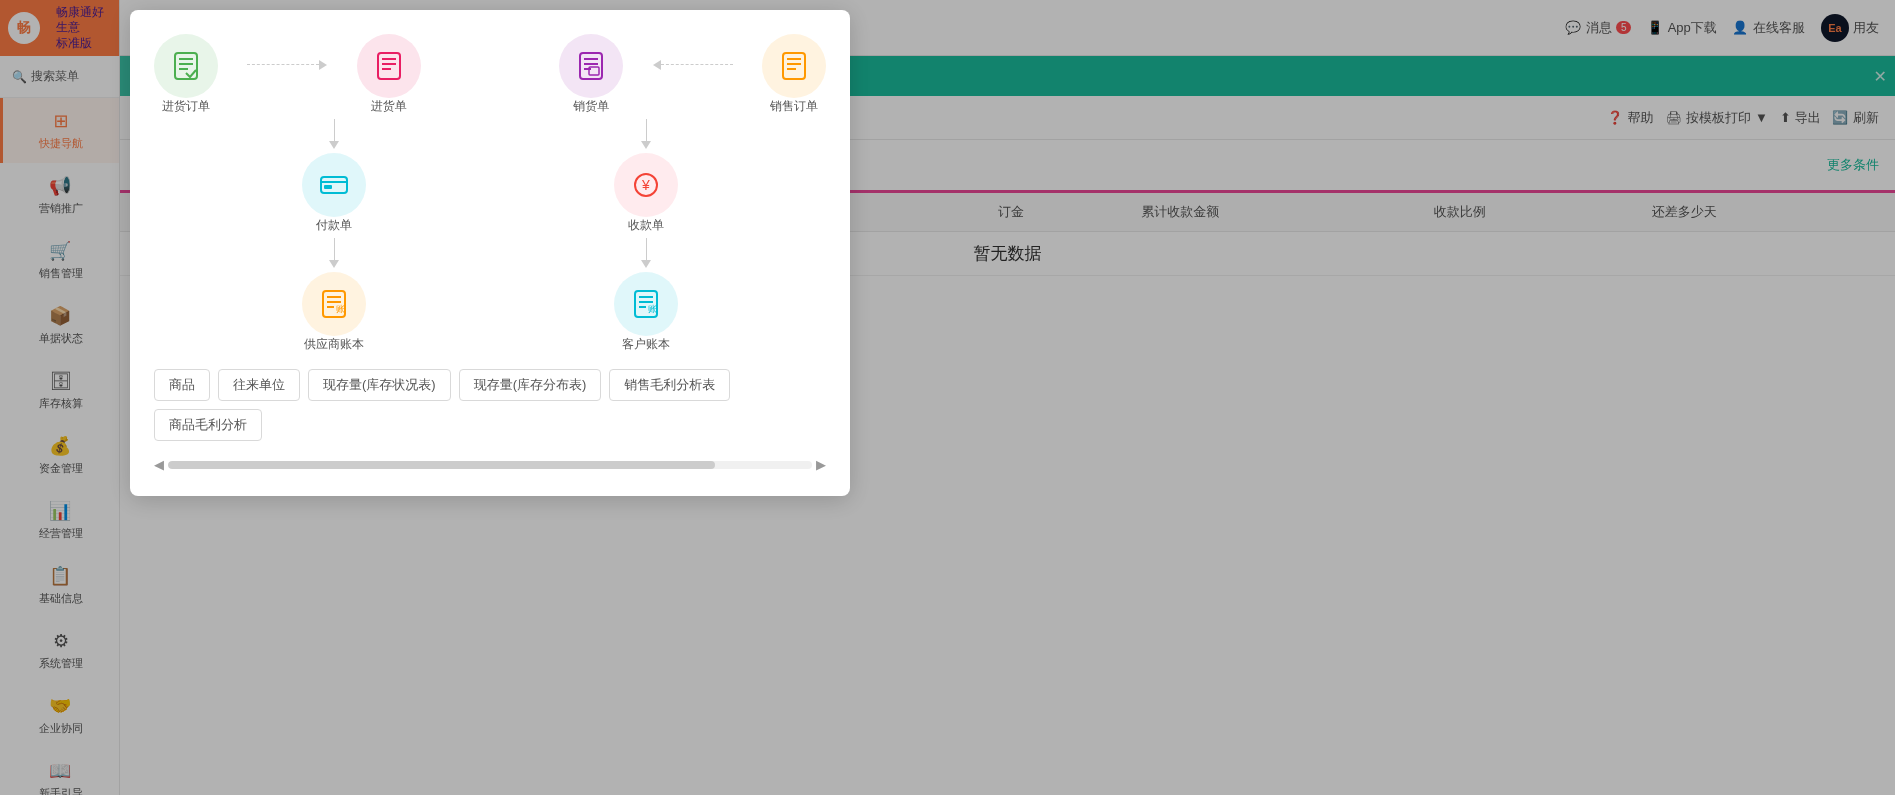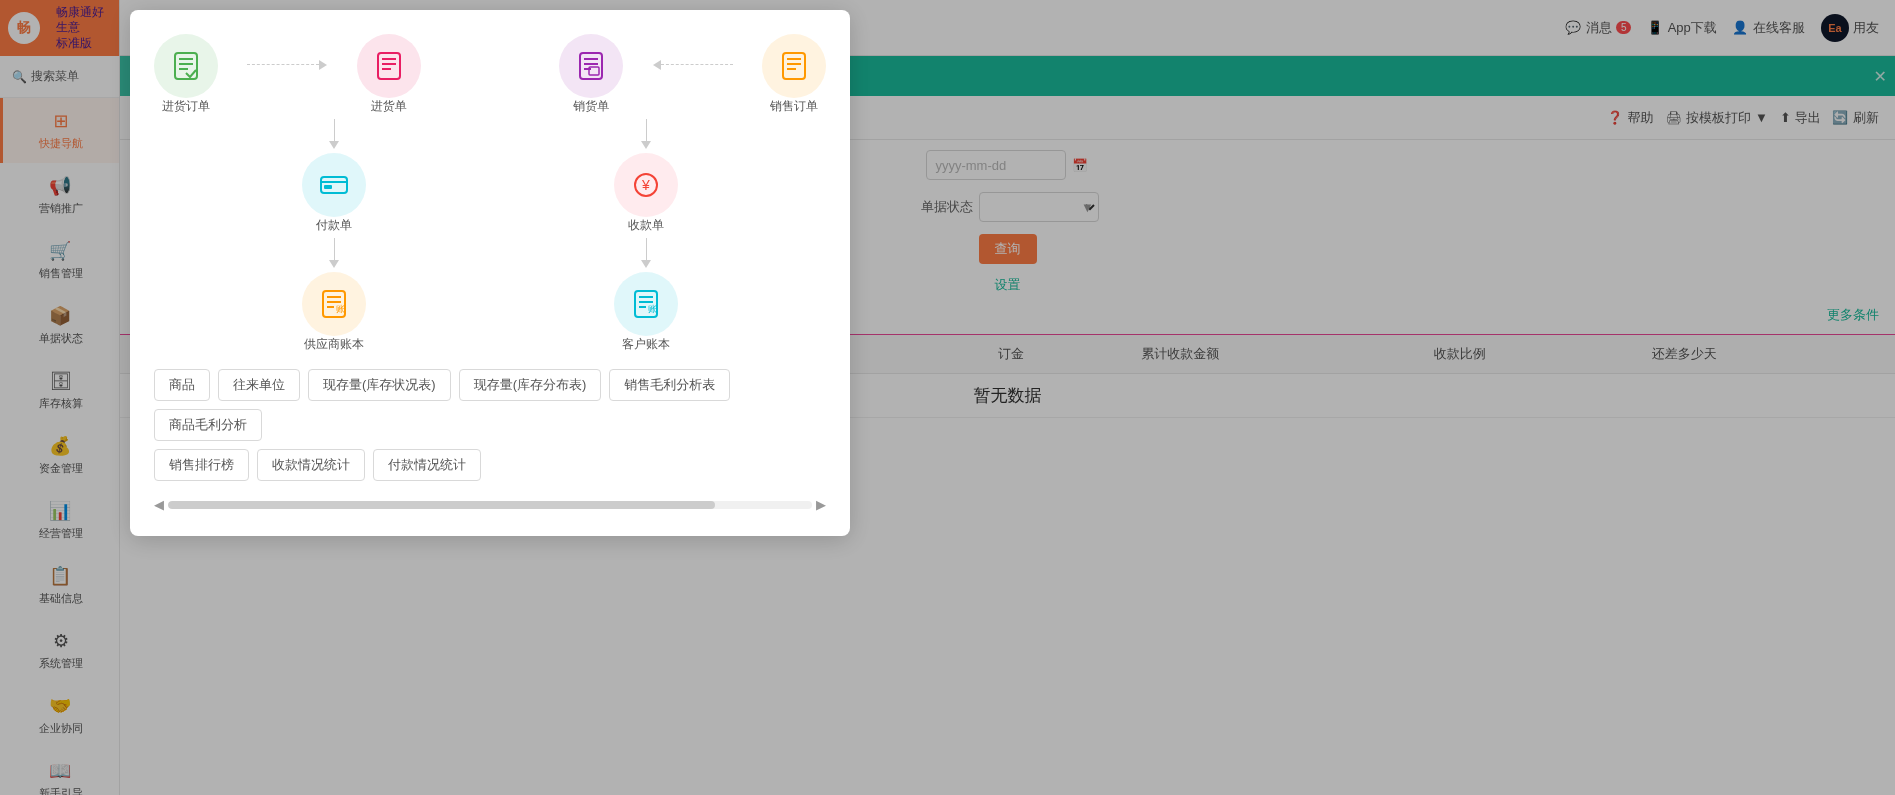--- a/index.html
+++ b/index.html
@@ -41,21 +41,21 @@
     .tab.home { background: rgba(255,255,255,0.15); color: #fff; }
     .tab.active { background: #fff; color: #1abc9c; border-radius: 4px 4px 0 0; }
     .tab-close { font-size: 10px; color: #999; cursor: pointer; }
     .tabbar-close-btn { margin-left: auto; margin-right: 8px; color: rgba(255,255,255,0.8); cursor: pointer; font-size: 16px; }
 
     
     .toolbar { height: 44px; background: #fff; display: flex; align-items: center; padding: 0 16px; gap: 12px; border-bottom: 1px solid #e8e8e8; flex-shrink: 0; justify-content: flex-end; }
     .toolbar-btn { display: flex; align-items: center; gap: 4px; cursor: pointer; color: #555; font-size: 13px; background: none; border: none; }
 
     
-    .filter-bar { padding: 10px 16px; background: #fff; display: flex; align-items: center; gap: 12px; flex-wrap: wrap; border-bottom: 1px solid #ec4899; flex-direction: column; }
+    .filter-bar { padding: 10px 16px; background: #fff; display: flex; align-items: center; gap: 12px; flex-wrap: wrap; border-bottom: 3px solid #ec4899; }
     .filter-item { display: flex; align-items: center; gap: 6px; }
     .filter-label { color: #666; font-size: 13px; }
     .filter-input { border: 1px solid #d9d9d9; border-radius: 4px; padding: 4px 8px; font-size: 13px; color: #333; background: #fff; height: 30px; width: 140px; }
     .filter-input::placeholder { color: #bbb; }
     .filter-select { border: 1px solid #d9d9d9; border-radius: 4px; padding: 4px 8px; font-size: 13px; color: #333; background: #fff; height: 30px; width: 120px; }
     .query-btn { background: #ff7d45; color: #fff; border: none; border-radius: 4px; padding: 5px 16px; cursor: pointer; font-size: 13px; height: 30px; }
     .more-conditions { color: #1abc9c; cursor: pointer; font-size: 13px; }
     .settings-link { color: #1abc9c; cursor: pointer; font-size: 13px; }
 
     
@@ -431,25 +431,20 @@
 
         <div class="flow-section">
           <div class="common-btns">
             <button class="common-btn">商品</button>
             <button class="common-btn">往来单位</button>
             <button class="common-btn">现存量(库存状况表)</button>
             <button class="common-btn">现存量(库存分布表)</button>
             <button class="common-btn">销售毛利分析表</button>
             <button class="common-btn">商品毛利分析</button>
           </div>
-          <div class="common-btns" style="margin-top:8px;">
-            <button class="common-btn">销售排行榜</button>
-            <button class="common-btn">收款情况统计</button>
-            <button class="common-btn">付款情况统计</button>
-          </div>
         </div>
 
         <div style="margin-top:12px; display:flex; align-items:center; gap:4px;">
           <span style="color:#999;cursor:pointer;">◀</span>
           <div style="flex:1; height:8px; background:#f0f0f0; border-radius:4px; overflow:hidden;">
             <div style="width:85%; height:100%; background:#ccc; border-radius:4px;"></div>
           </div>
           <span style="color:#999;cursor:pointer;">▶</span>
         </div>
       </div>

